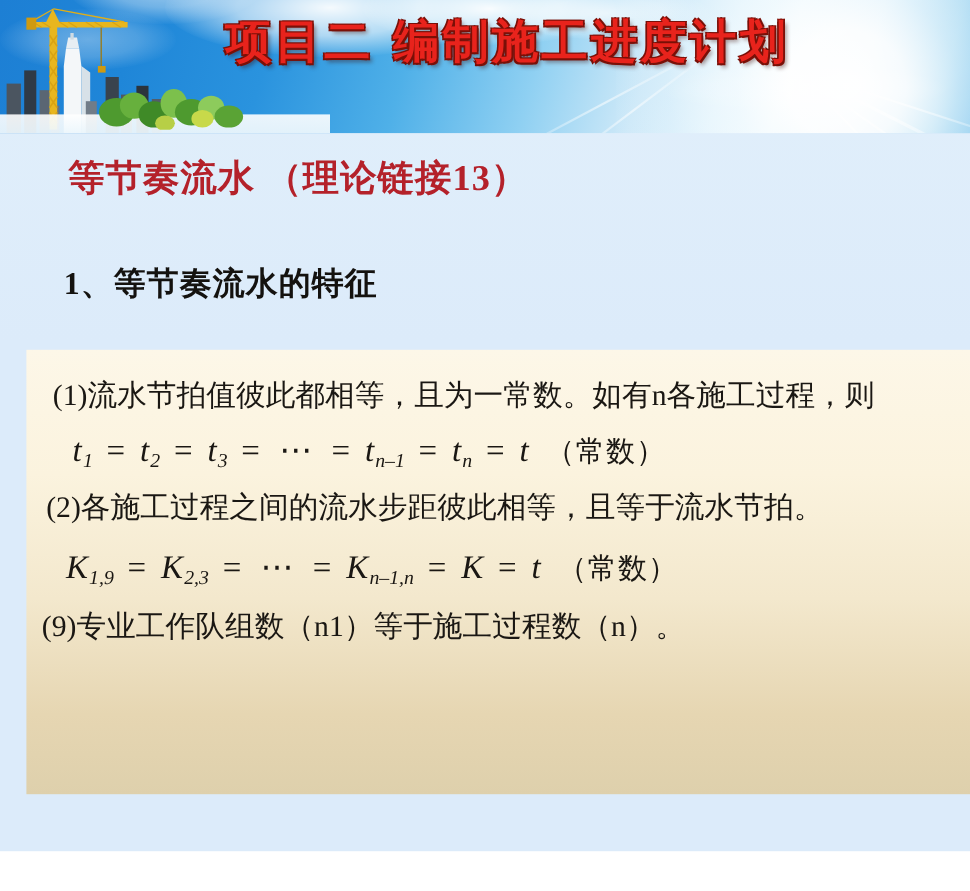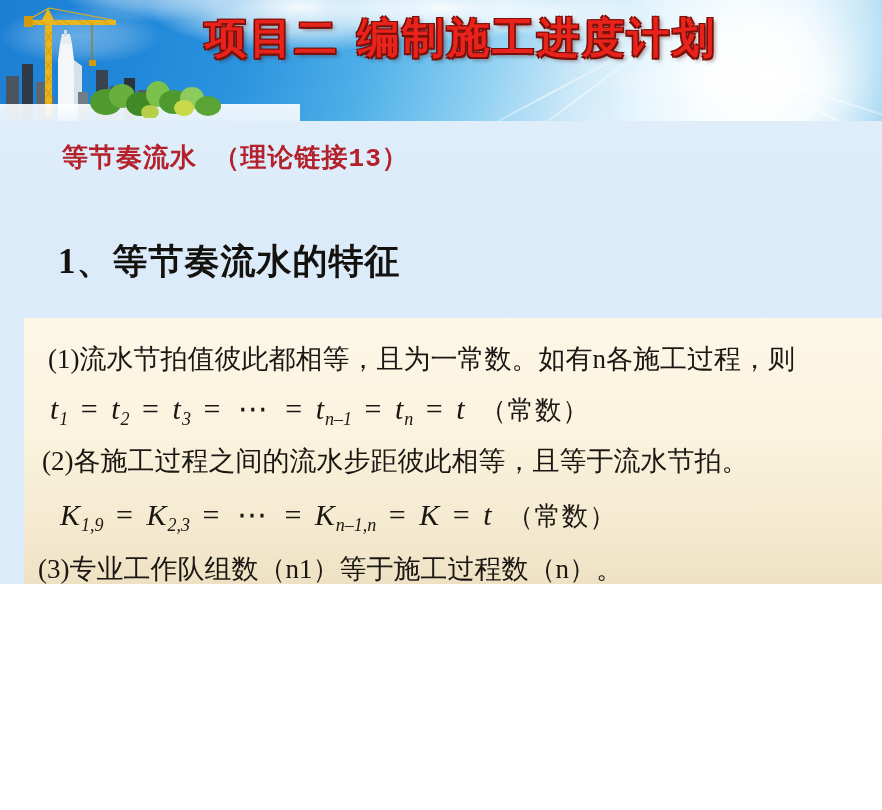--- a/index.html
+++ b/index.html
@@ -7,21 +7,21 @@
     margin: 0;
     padding: 0;
     background: #ffffff;
   }
   body {
     font-family: "Liberation Serif", "DejaVu Serif", serif;
   }
   .slide {
     position: relative;
     width: 882px;
-    height: 584px;
+    height: 774px;
     overflow: hidden;
     background: linear-gradient(180deg, #e2f0fb 0%, #dcebfa 40%, #dcebfa 100%);
   }
 
   
   .header {
     position: absolute;
     left: 0; top: 0;
     width: 882px;
     height: 121px;
@@ -118,33 +118,33 @@
       -1.5px  1.5px 0 #7a1008,
        1.5px  1.5px 0 #7a1008,
        3px 3px 4px rgba(60,8,4,0.45);
     white-space: nowrap;
   }
 
   
   .subtitle {
     position: absolute;
     left: 62px; top: 140px;
-    font-family: Liberation Mono, monospace;
+    font-family: Liberation Serif, serif;
     font-weight: bold;
-    font-size: 26px;
+    font-size: 33px;
     letter-spacing: 1px;
     color: #b4212a;
     white-space: nowrap;
   }
   .section-heading {
     position: absolute;
     left: 58px; top: 238px;
     font-family: "Liberation Serif", "DejaVu Serif", serif;
     font-weight: bold;
-    font-size: 35px;
+    font-size: 29px;
     letter-spacing: 1px;
     color: #14120f;
     white-space: nowrap;
   }
 
   
   .panel {
     position: absolute;
     left: 24px; top: 318px;
     width: 872px; height: 404px;
@@ -171,21 +171,21 @@
   .panel .line.l6 { margin-top: 14px; margin-left: 0px; }
 
   .formula {
     font-family: "Liberation Serif", "DejaVu Serif", serif;
     font-style: italic;
     font-size: 30px;
     color: #1a1713;
     white-space: nowrap;
     letter-spacing: 1px;
   }
-  .formula.f1 { margin-top: 14px; margin-left: 12px; }
+  .formula.f1 { margin-top: 14px; margin-left: 28px; }
   .formula.f2 { margin-top: 18px; margin-left: 22px; }
   .formula sub {
     font-style: italic;
     font-size: 0.6em;
     vertical-align: -0.32em;
     letter-spacing: 0;
   }
   .formula .op { font-style: normal; margin: 0 4px; }
   .formula .cjk {
     font-style: normal;
@@ -324,17 +324,17 @@
       <span class="op">⋯</span>
       <span class="op">=</span>
       <span>K<sub>n–1,n</sub></span>
       <span class="op">=</span>
       <span>K</span>
       <span class="op">=</span>
       <span>t</span>
       <span class="cjk">（常数）</span>
     </div>
 
-    <div class="line l5">(3)专业工作队组数（n1）等于施工过程数（n）。</div>
+    <div class="line l5">(9)专业工作队组数（n1）等于施工过程数（n）。</div>
 
   </div>
 
 </div>
 
 </body></html>

